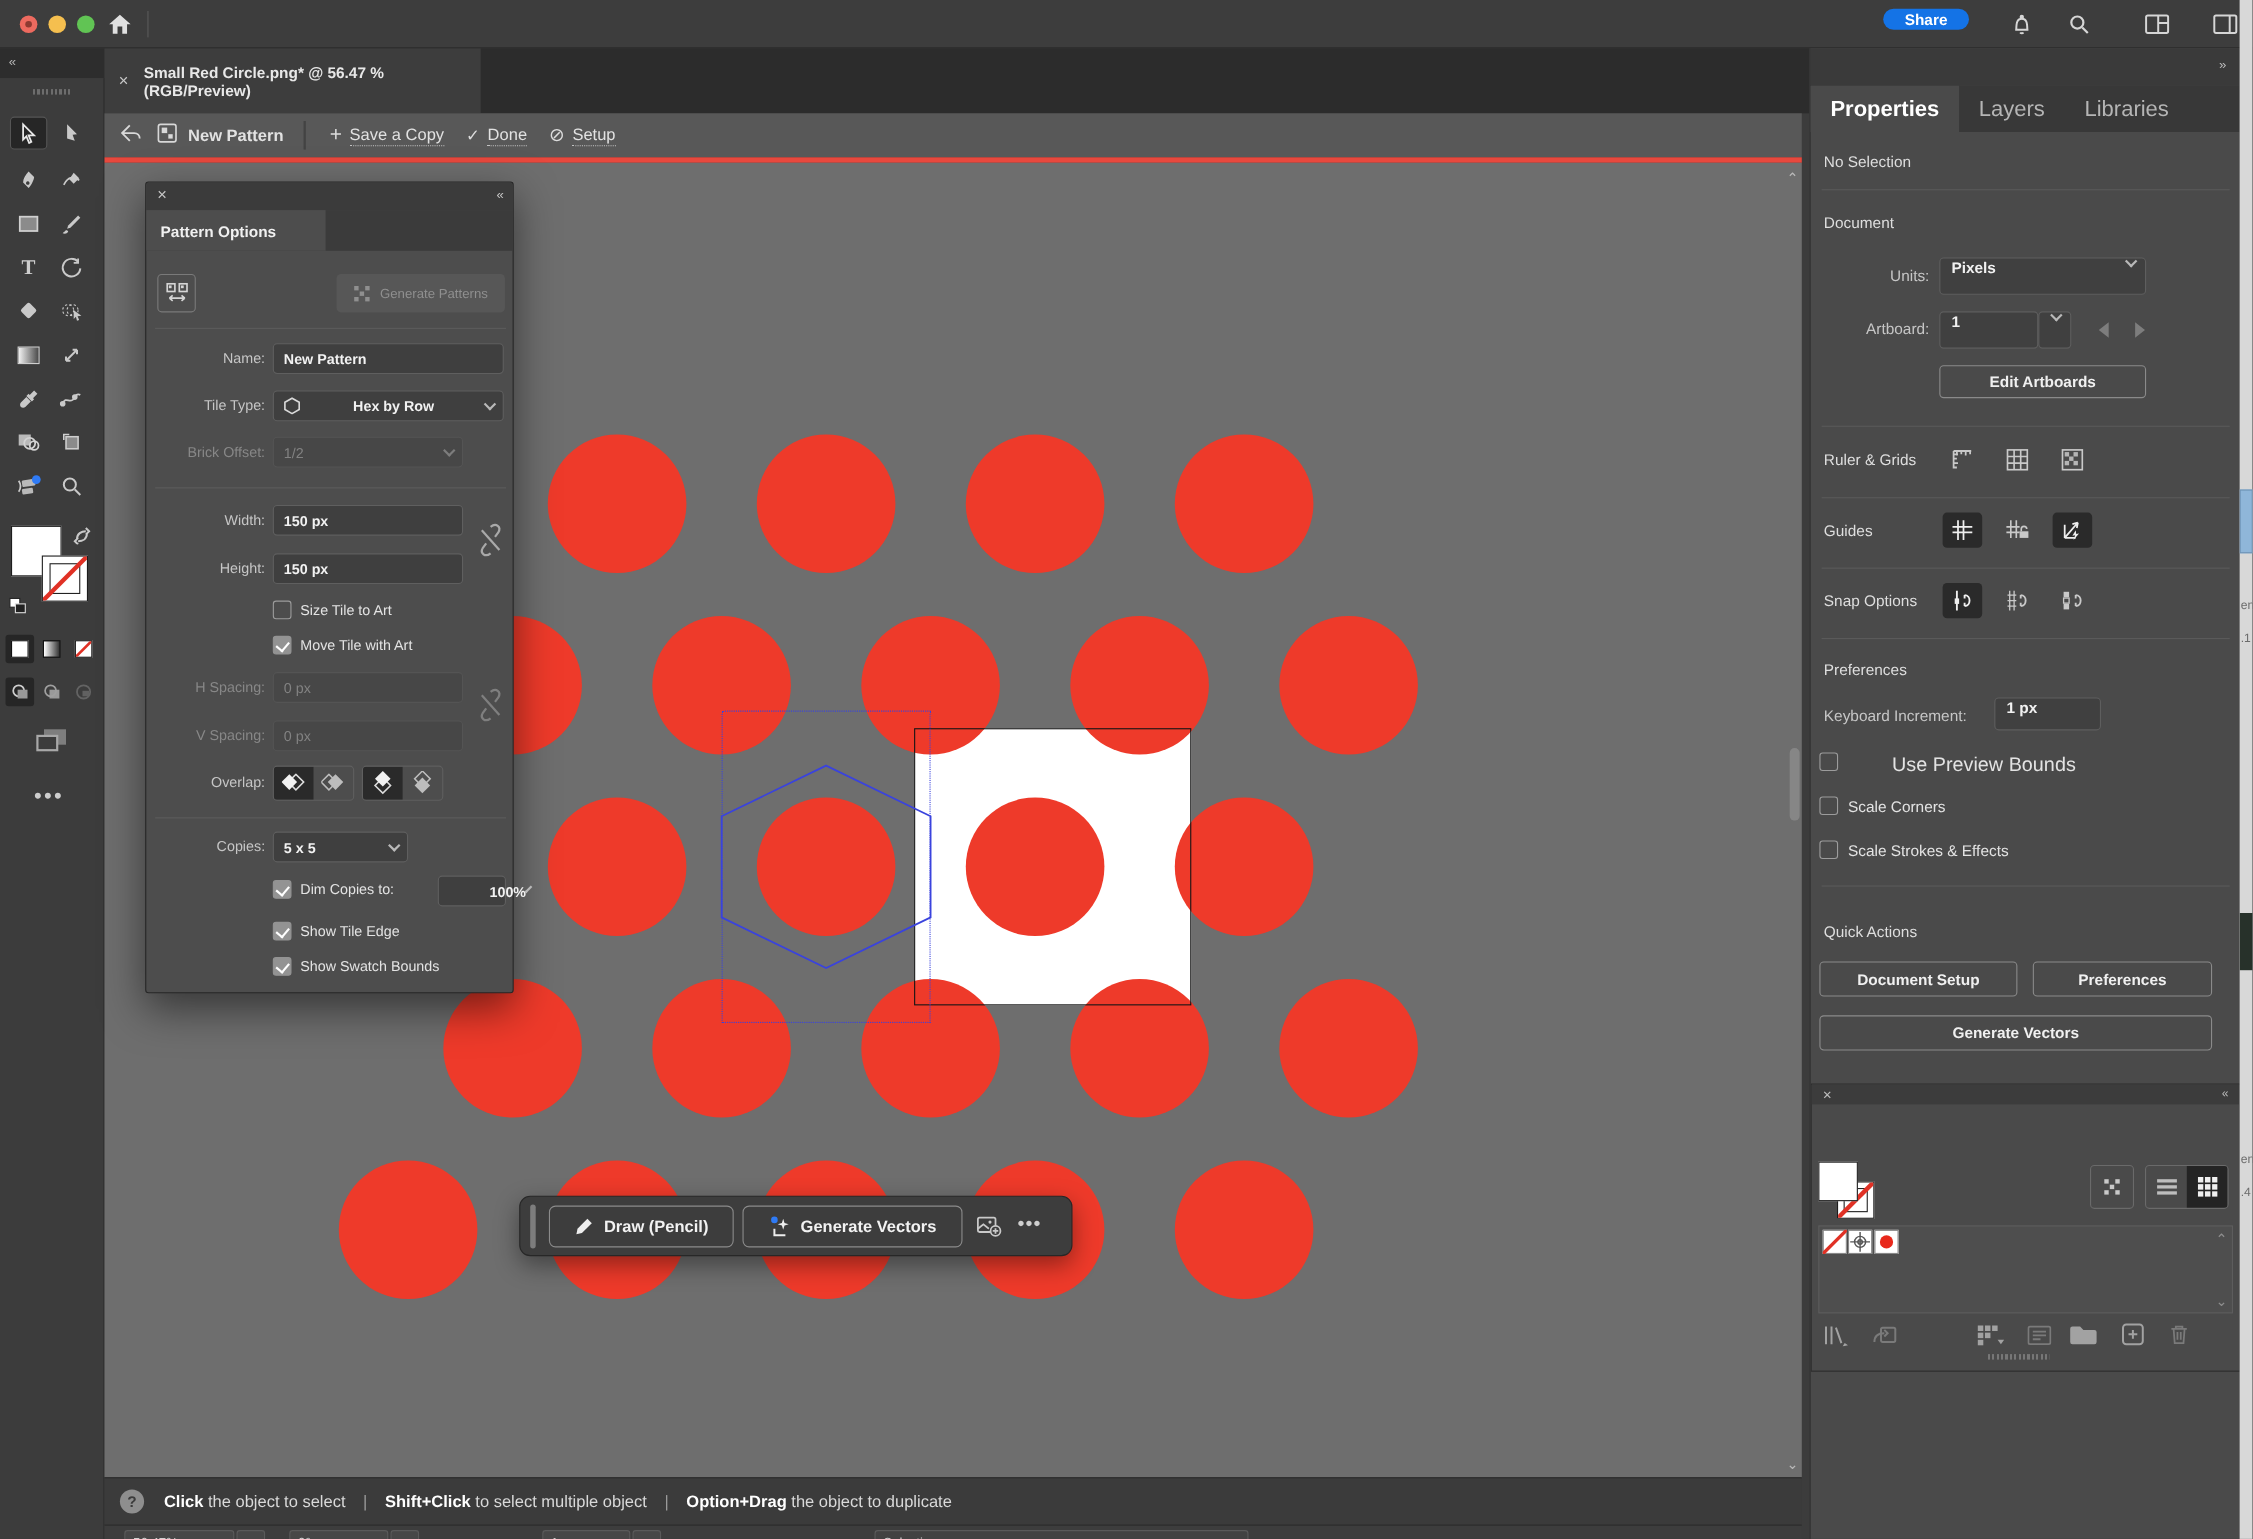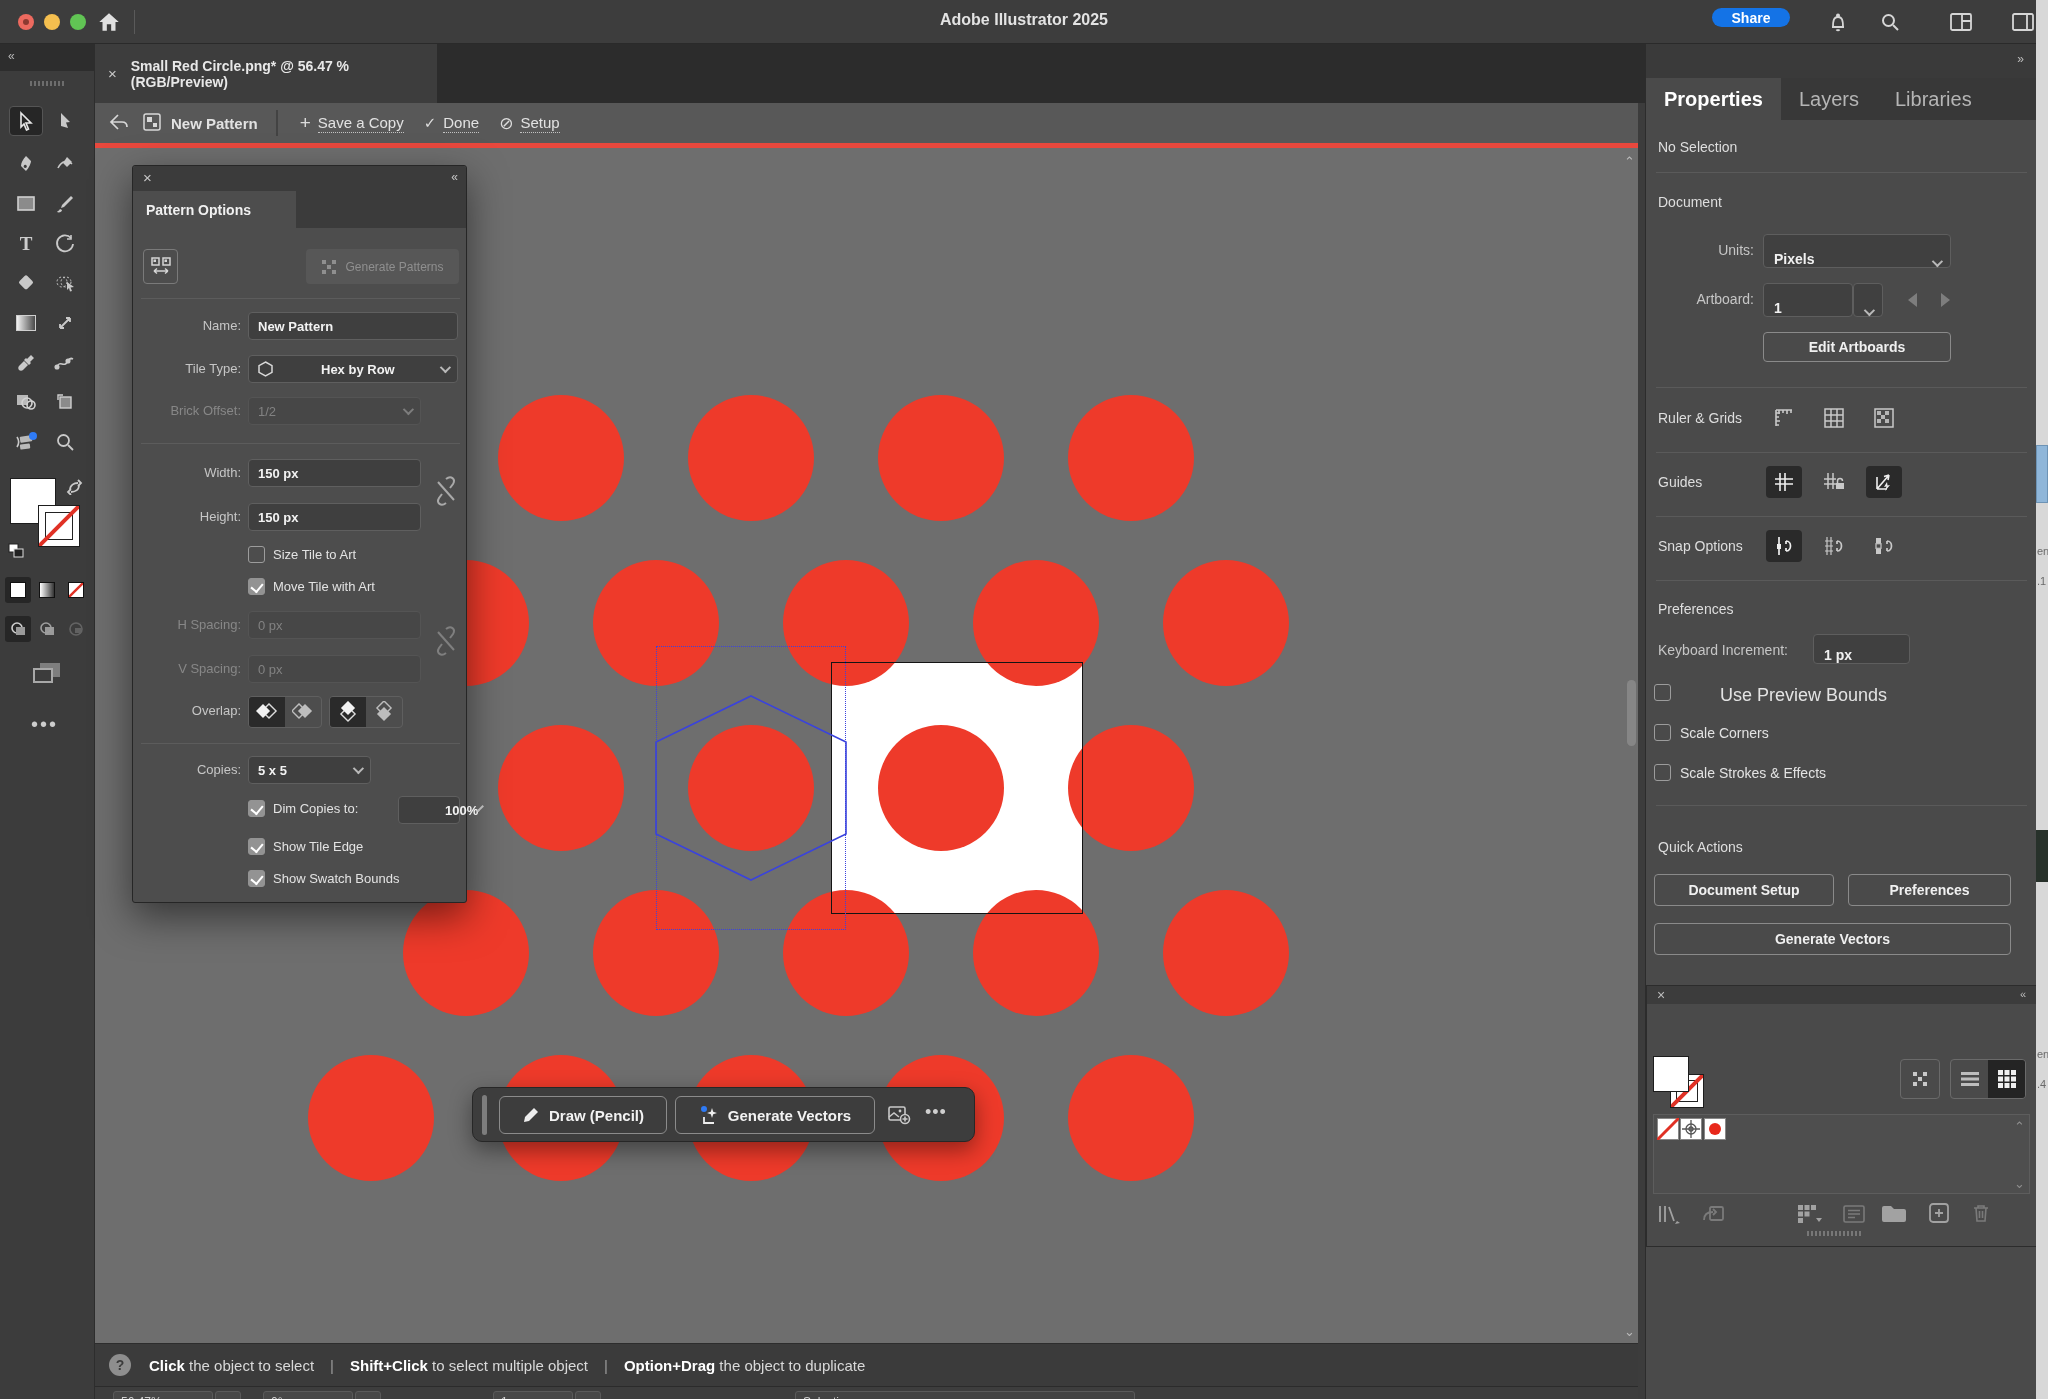--- a/index.html
+++ b/index.html
@@ -74,21 +74,21 @@
 
   
   .rpanel { position:absolute; left:1645px; top:44px; width:391px; height:1355px; background:#4a4a4a; border-left:1px solid #2c2c2c; }
   .rp-topstrip { position:absolute; left:0; top:0; width:100%; height:34px; background:#3a3a3a; color:#bdbdbd; }
   .rp-tabs { position:absolute; left:0; top:34px; width:100%; height:42px; background:#383838; display:flex; font-size:20px; }
   .rp-tab { height:42px; display:flex; align-items:center; padding:0 18px; color:#b5b5b5; }
   .rp-tab.active { background:#4a4a4a; color:#fff; font-weight:700; }
   .rp-lbl { position:absolute; color:#c6c6c6; font-size:14px; }
   .rp-sec { position:absolute; color:#dedede; font-size:14px; }
   .rp-div { position:absolute; left:10px; width:371px; height:1px; background:#5a5a5a; }
-  .rp-ipt { position:absolute; background:#404040; border:1px solid #5e5e5e; border-radius:4px; color:#f1f1f1; font-size:14px; display:flex; align-items:flex-end; padding:0 10px; }
+  .rp-ipt { position:absolute; background:#404040; border:1px solid #5e5e5e; border-radius:4px; color:#f1f1f1; font-size:14px; display:flex; align-items:flex-start; padding:0 10px; }
   .rp-btn { position:absolute; border:1px solid #8a8a8a; border-radius:4px; color:#f0f0f0; font-size:14px; font-weight:700; display:flex; align-items:center; justify-content:center; background:transparent; }
   .ic-btn { position:absolute; width:36px; height:32px; border-radius:4px; display:flex; align-items:center; justify-content:center; color:#c9c9c9; }
   .ic-btn.on { background:#2a2a2a; color:#fff; }
   .navarr { position:absolute; width:0; height:0; border-top:7px solid transparent; border-bottom:7px solid transparent; opacity:.45; }
 
   
   .swp { position:absolute; left:0px; top:941px; width:391px; height:262px; background:#4a4a4a; border:1px solid #2c2c2c; }
   .swp-head { position:absolute; left:0; top:0; width:100%; height:18px; background:#3c3c3c; color:#bdbdbd; }
   .swp-tabs { position:absolute; left:0; top:18px; width:100%; height:41px; background:#383838; display:flex; font-size:15px; }
   .sw-area { position:absolute; left:6px; top:128px; width:377px; height:80px; background:#4e4e4e; border:1px solid #5d5d5d; }
@@ -115,21 +115,20 @@
   <div class="titlebar">
     <span class="tl tl-red"></span>
     <span class="tl tl-yellow"></span>
     <span class="tl tl-green"></span>
     <span class="abs" style="left:96px;top:9px;">
       <svg width="26" height="26" viewBox="0 0 24 24">
           <path d="M12 4 L21 12 H18 V20 H14 V14 H10 V20 H6 V12 H3 Z" fill="#e0e0e0"></path>
         </svg>
     </span>
     <span class="abs" style="left:134px;top:10px;width:1px;height:24px;background:#5a5a5a;"></span>
-    <div class="app-title">Adobe Illustrator 2025</div>
     <div class="share-btn">
         <span>Share</span>
       </div>
     <span class="tb-ic" style="left:1826px;">
       <svg width="24" height="24" viewBox="0 0 24 24" fill="none" stroke="#d6d6d6" stroke-width="1.8">
           <path d="M6 17 H18 M7 17 C7 10 8 7 12 7 C16 7 17 10 17 17 M10.5 19.5 a1.8 1.8 0 0 0 3 0"></path>
           <circle cx="12" cy="5.4" r="1.1" fill="#d6d6d6"></circle>
         </svg>
     </span>
     <span class="tb-ic" style="left:1878px;">

